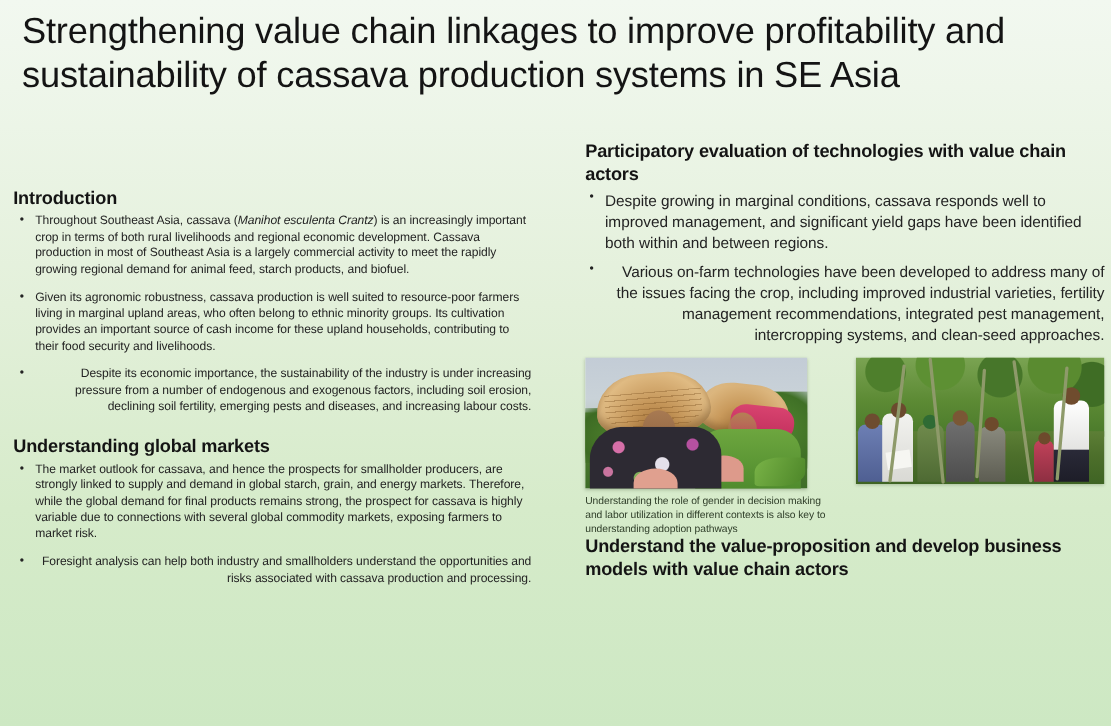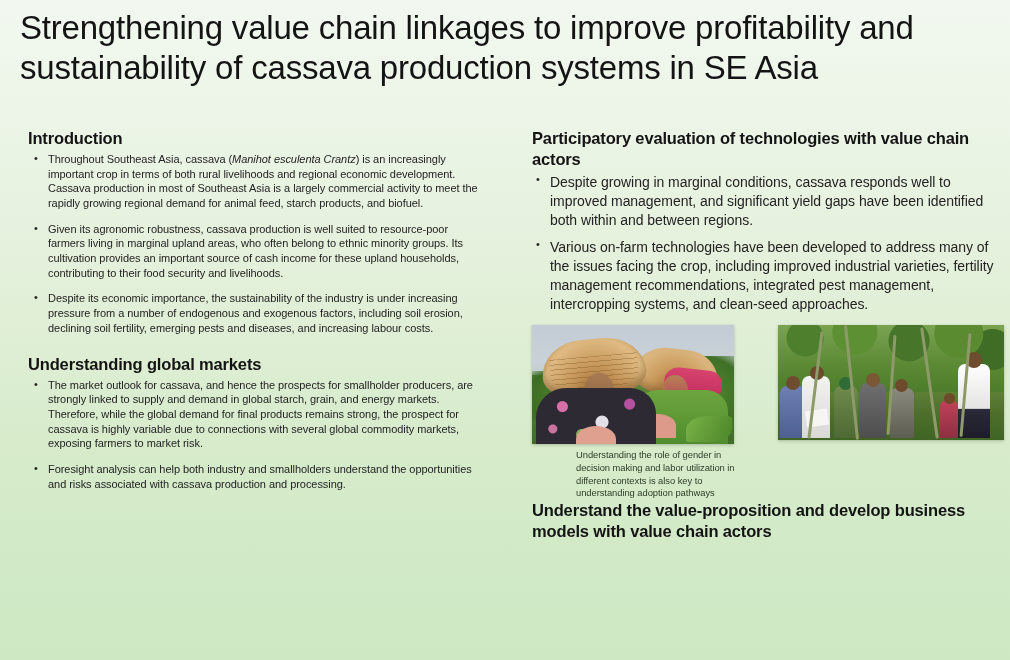--- a/index.html
+++ b/index.html
@@ -43,21 +43,22 @@
     width: 1010px;
     height: 532px;
     display: flex;
     box-sizing: border-box;
   }
   .col {
     box-sizing: border-box;
   }
   .col-left {
     width: 515px;
-    padding: 0 32px 0 28px;
+    padding: 0 32px 0 12px;
+    margin-top: 42px;
   }
   .col-right {
     width: 495px;
     padding: 0 6px 0 9px;
   }
 
   h2.section-heading {
     font-size: 16.5px;
     font-weight: bold;
     line-height: 1.28;
@@ -79,21 +80,21 @@
   }
   ul.bullets > li {
     position: relative;
     padding-left: 20px;
     margin-bottom: 11px;
     font-size: 11px;
     line-height: 1.335;
     color: #232323;
     letter-spacing: -0.05px;
   }
-  ul.bullets > li:last-child { margin-bottom: 0; }
+  ul.bullets > li:last-child { margin-bottom: 0; text-align: right; }
   ul.bullets > li::before {
     content: "\2022";
     position: absolute;
     left: 6px;
     top: -1px;
     font-size: 11px;
     color: #232323;
   }
   .col-right ul.bullets > li {
     padding-left: 26px;
@@ -125,21 +126,20 @@
   .photo-a { width: 202px; height: 119px; }
   .photo-b { width: 226px; height: 115px; }
 
   .caption {
     margin-top: 5px;
     font-size: 9.4px;
     line-height: 1.34;
     color: #2e3d28;
     letter-spacing: -0.05px;
     max-width: 240px;
-    margin-left: 44px;
   }
   .caption-b { margin-top: 9px; }
 
   .bottom-heading {
     margin-top: 16px;
     padding-left: 8px;
   }
 
   
   .photo-a .sky {

